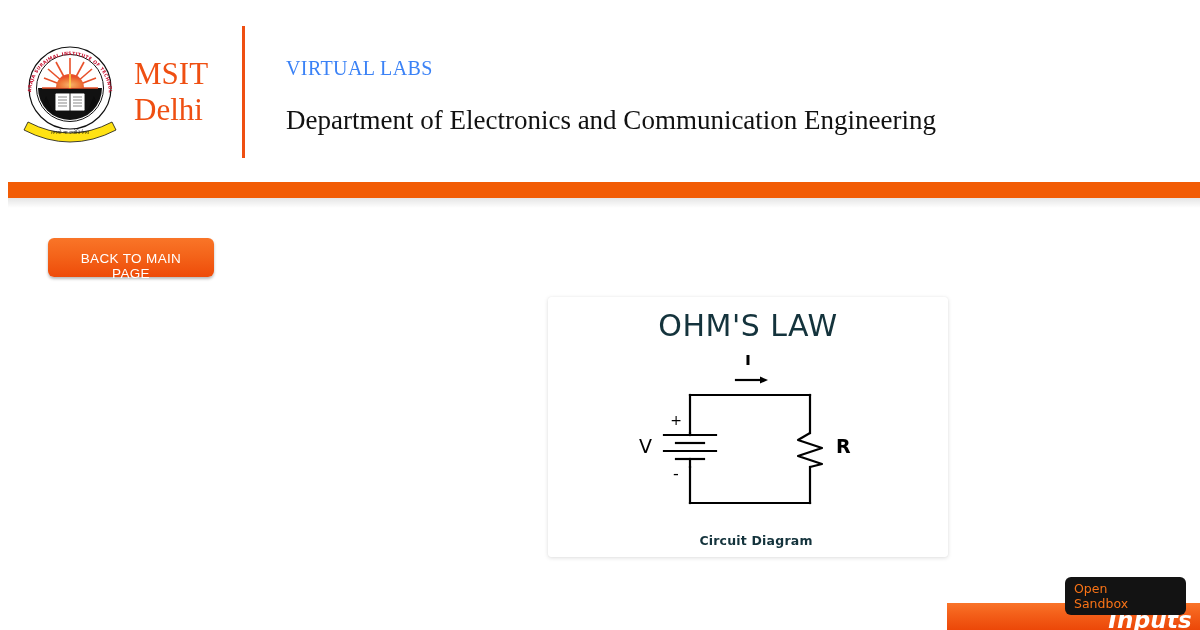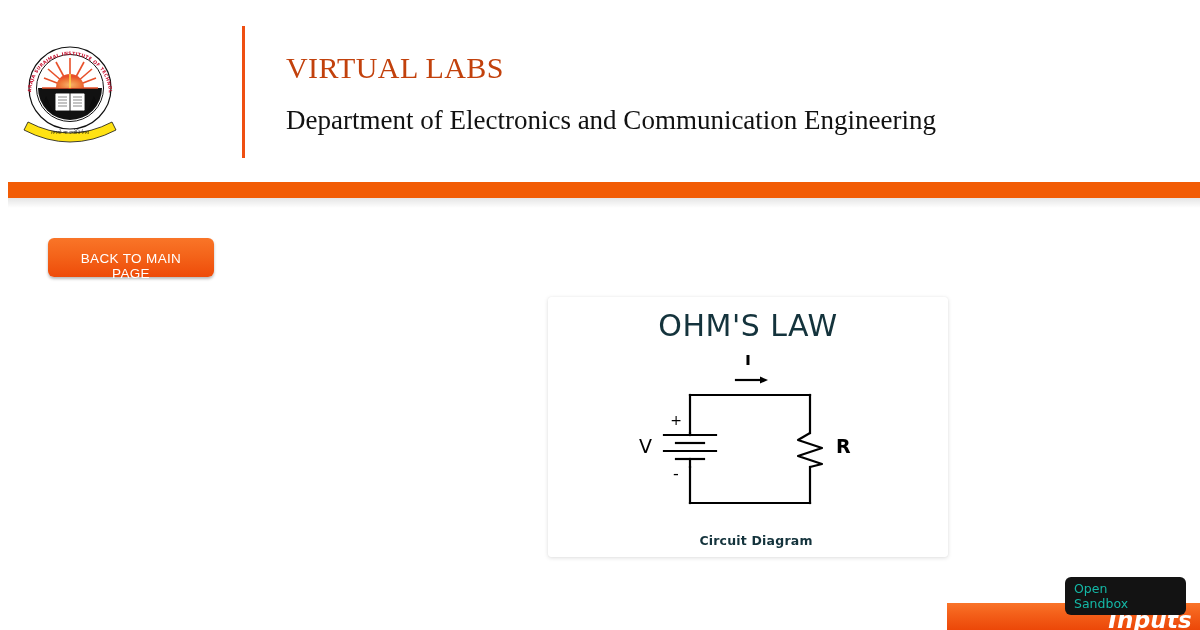--- a/index.html
+++ b/index.html
@@ -32,22 +32,22 @@
     font-size: 31px;
     line-height: 36px;
     font-weight: 400;
   }
   .divider-v {
     width: 3px; height: 132px; background: #ef4f12; margin-left: 0px; flex: 0 0 3px;
   }
   .header-titles { padding-left: 41px; }
   .vl-title {
     font-family: "Liberation Serif", serif;
-    font-size: 30px; line-height: 34px;
-    color: #c2410c; letter-spacing: 0.4px;
+    font-size: 20px; line-height: 34px;
+    color: #3b82f6; letter-spacing: 0.4px;
     margin: 0 0 22px 0; font-weight: 400;
   }
   .vl-sub {
     font-family: "Liberation Serif", serif;
     font-size: 27px; line-height: 26px;
     color: #111111; margin: 0; font-weight: 400;
   }
 
   
   .orange-rule {
@@ -114,21 +114,21 @@
     letter-spacing: 0.2px;
     white-space: nowrap;
   }
 
   
   .tooltip {
     position: absolute; left: 1065px; top: 577px;
     width: 121px; height: 38px;
     background: #131313;
     border-radius: 6px;
-    color: #14b8a6;
+    color: #f97316;
     font-family: "DejaVu Sans", sans-serif;
     font-size: 12.5px; line-height: 15px;
     padding: 4px 0 0 9px;
   }
   .tooltip span { display: block; }
 </style>
 </head>
 <body>
 
 <div class="page">
@@ -194,20 +194,24 @@
               <path d="M74,60 q-4,10 -9,18 q8,-4 11,-12 z"></path>
             </g>
           </g>
 
           <g>
             <path d="M8,86 q42,22 84,0 l4,8 q-46,24 -92,0 z" fill="#ffe214" stroke="#111" stroke-width="0.8"></path>
             <text x="50" y="98" text-anchor="middle" font-family="DejaVu Sans, sans-serif" font-size="5" fill="#111">तमसो मा ज्योतिर्गमय</text>
           </g>
         </svg>
       </div>
+      <div class="brand-text">
+        <div>MSIT</div>
+        <div>Delhi</div>
+      </div>
     </div>
 
     <div class="divider-v"></div>
 
     <div class="header-titles">
       <h1 class="vl-title">VIRTUAL LABS</h1>
       <p class="vl-sub">Department of Electronics and Communication Engineering</p>
     </div>
   </div>
 

